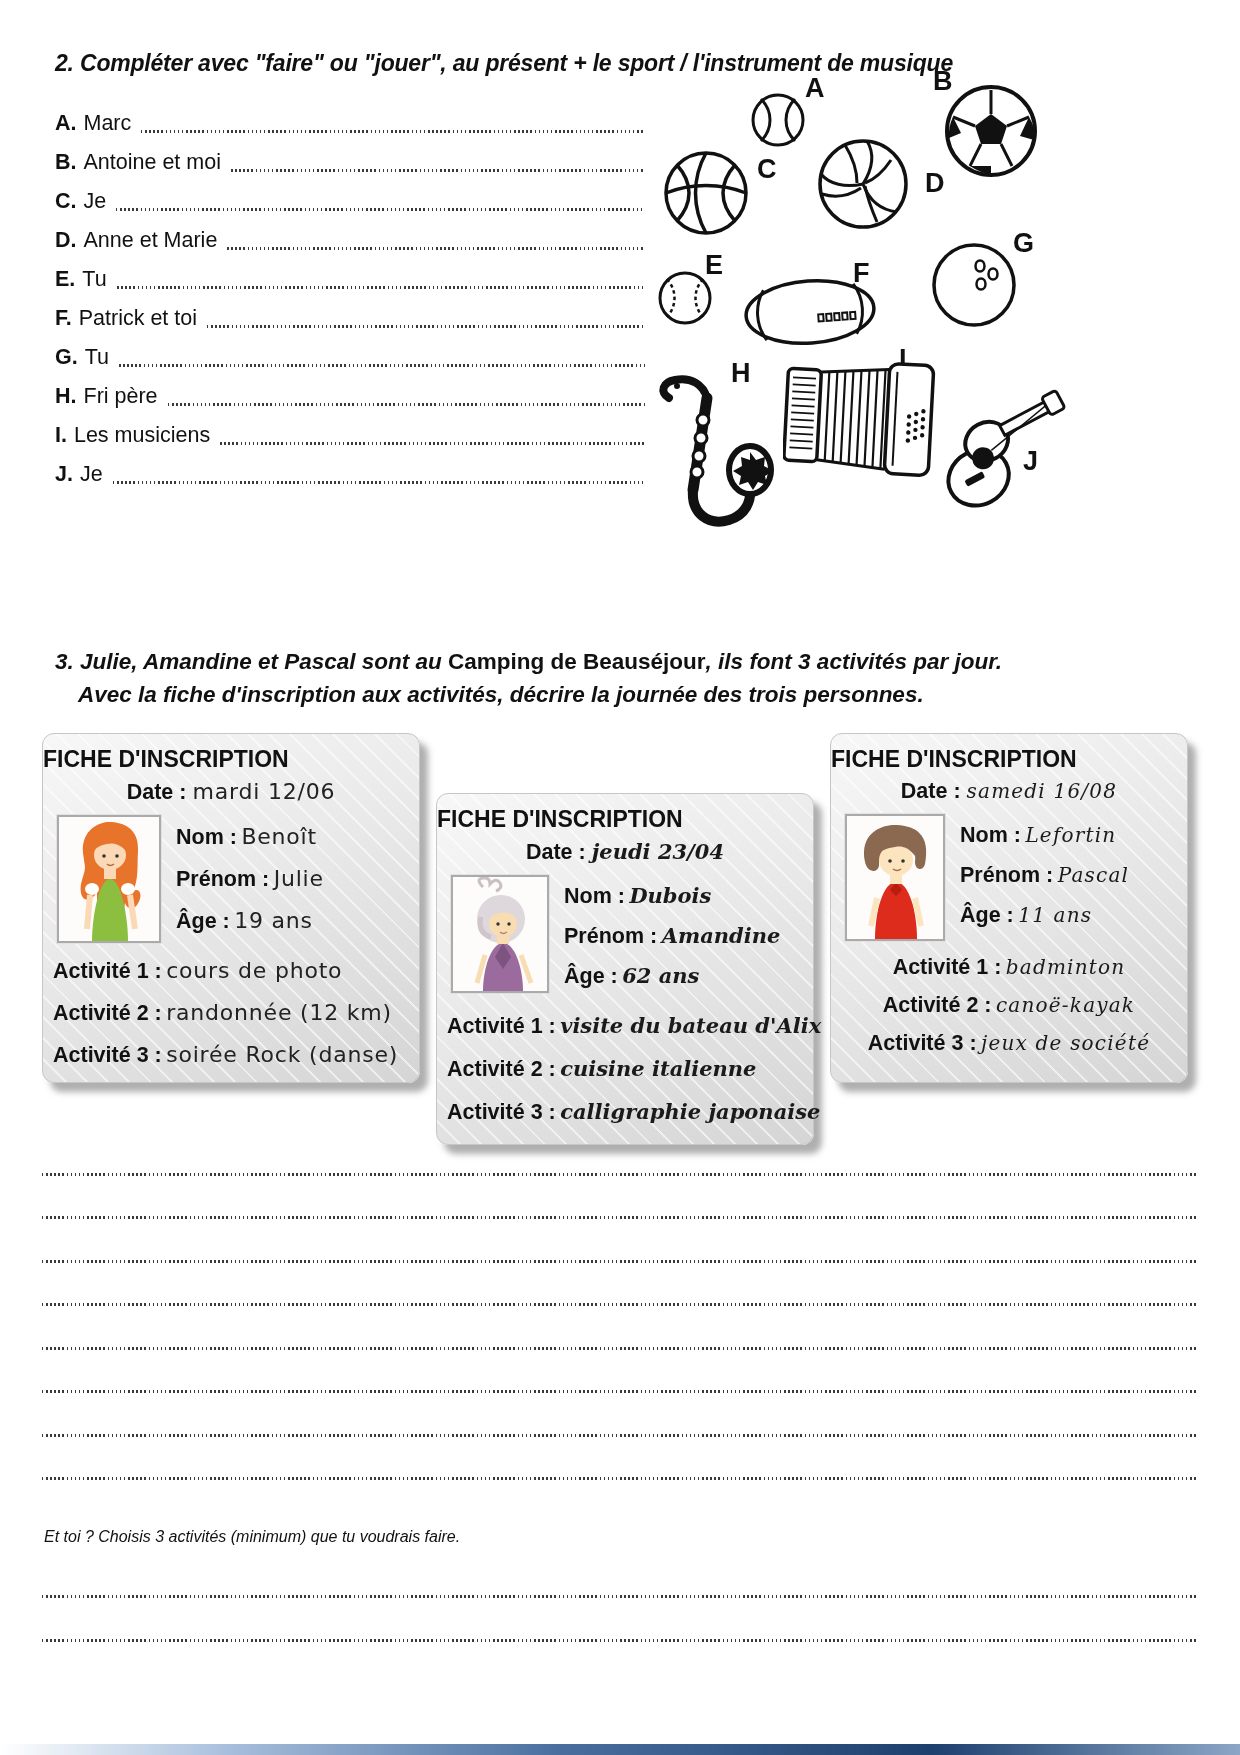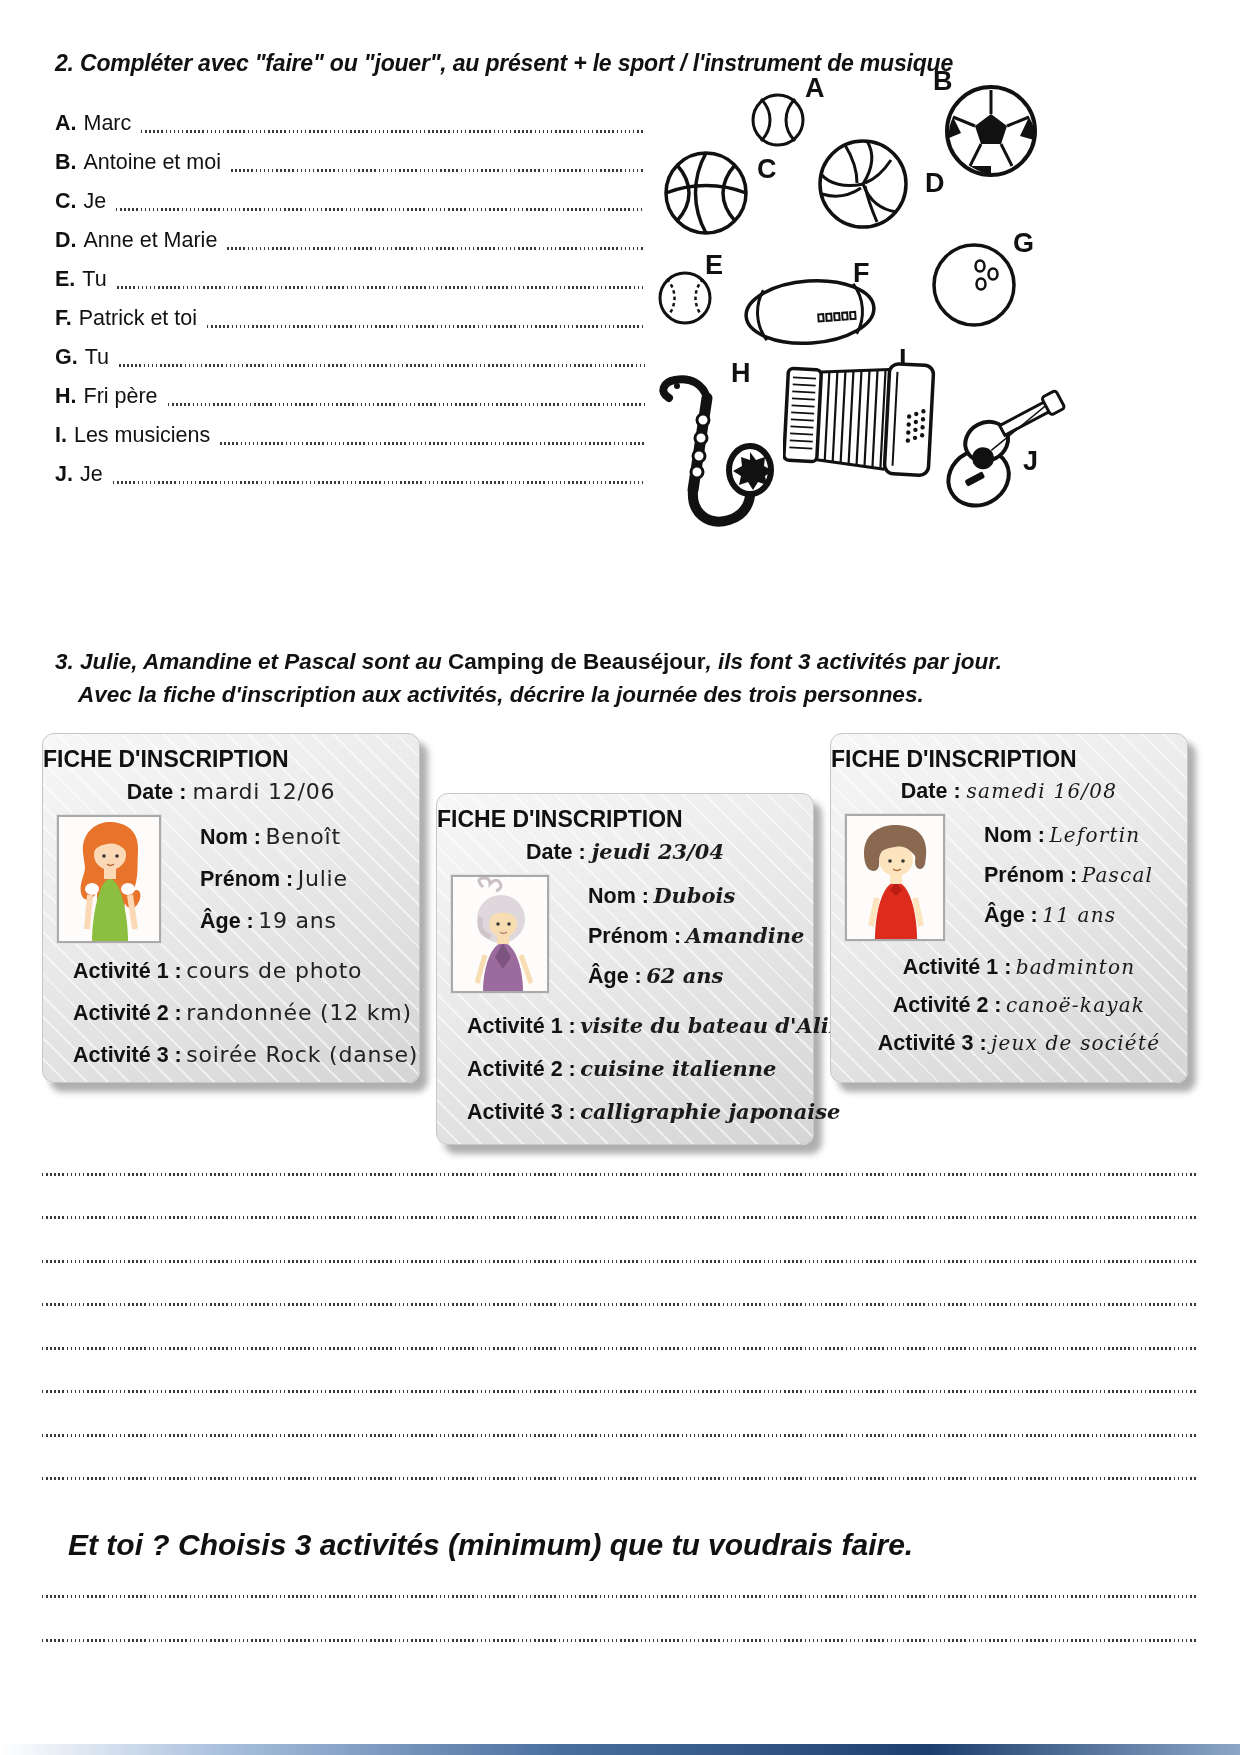--- a/index.html
+++ b/index.html
@@ -36,36 +36,36 @@
   .fiche3{left:830px;top:733px;width:358px;height:350px;}
   .fiche-title{text-align:left;font-size:23px;font-weight:bold;margin-top:12px;}
   .fiche-date{text-align:center;font-size:21.5px;margin-top:6px;white-space:nowrap;}
   .fiche-body{display:flex;margin:10px 14px 0;}
   .photo{flex:none;background:#fff;border:2px solid #aaa;outline:1px solid #e2e2e2;}
   .photo svg{display:block;width:100%;height:100%;}
   .ph1{width:100px;height:124px;}
   .ph2{width:94px;height:114px;}
   .ph3{width:96px;height:123px;}
   .fields{margin-left:15px;padding-top:2px;}
-  .fields div{line-height:40px;white-space:nowrap;margin-left:24px;}
+  .fields div{line-height:40px;white-space:nowrap;}
   .fiche2 .fields div{line-height:38px;}
   .fiche3 .fields div{line-height:39px;}
   .facts{margin:8px 10px 0;}
-  .facts div{line-height:40px;white-space:nowrap;margin-left:20px;}
+  .facts div{line-height:40px;white-space:nowrap;}
   .fiche2 .facts div{line-height:41px;}
   .fiche3 .facts div{line-height:37px;text-align:center;}
   .lbl{font-weight:bold;font-size:21.5px;}
   .hw1{font-family:"DejaVu Sans",sans-serif;font-size:22px;letter-spacing:.8px;color:#222;}
   .hw2{font-family:"DejaVu Serif",serif;font-style:italic;font-weight:600;font-size:21px;color:#1a1a1a;}
   .hw3{font-family:"DejaVu Serif",serif;font-style:italic;font-size:20px;letter-spacing:1.2px;color:#1a1a1a;}
 
   
   .hline{position:absolute;left:42px;width:1156px;height:3px;
          background:repeating-linear-gradient(90deg,#3a3a3a 0 1.5px,transparent 1.5px 4.1px);}
-  .footer-prompt{position:absolute;left:68px;top:1528px;font-size:30px;font-weight:bold;font-style:italic;}
+  .footer-prompt{position:absolute;left:44px;top:1528px;font-size:16px;font-weight:normal;font-style:italic;}
   .bottom-bar{position:absolute;left:0;top:1744px;width:1240px;height:11px;
               background:linear-gradient(90deg,#ffffff 0%,#a9c0dd 18%,#4a6f9f 45%,#1d3f6e 75%,#8ba6c6 100%);}
   svg line,svg path,svg circle,svg ellipse,svg rect,svg polygon{vector-effect:non-scaling-stroke;}
 </style>
 </head>
 <body>
 
 <div class="page">
 
   <h2 class="ex2-title">2. Compléter avec "faire" ou "jouer", au présent + le sport / l'instrument de musique</h2>

